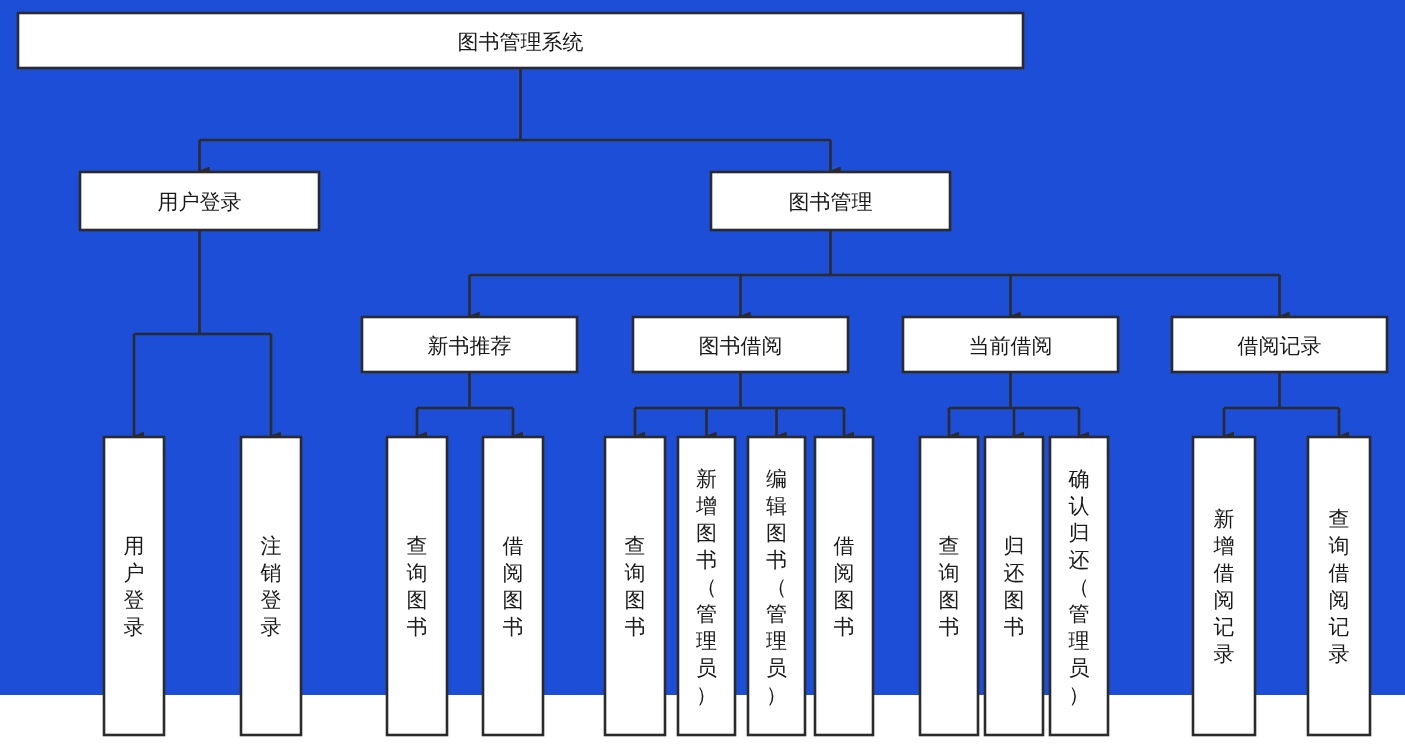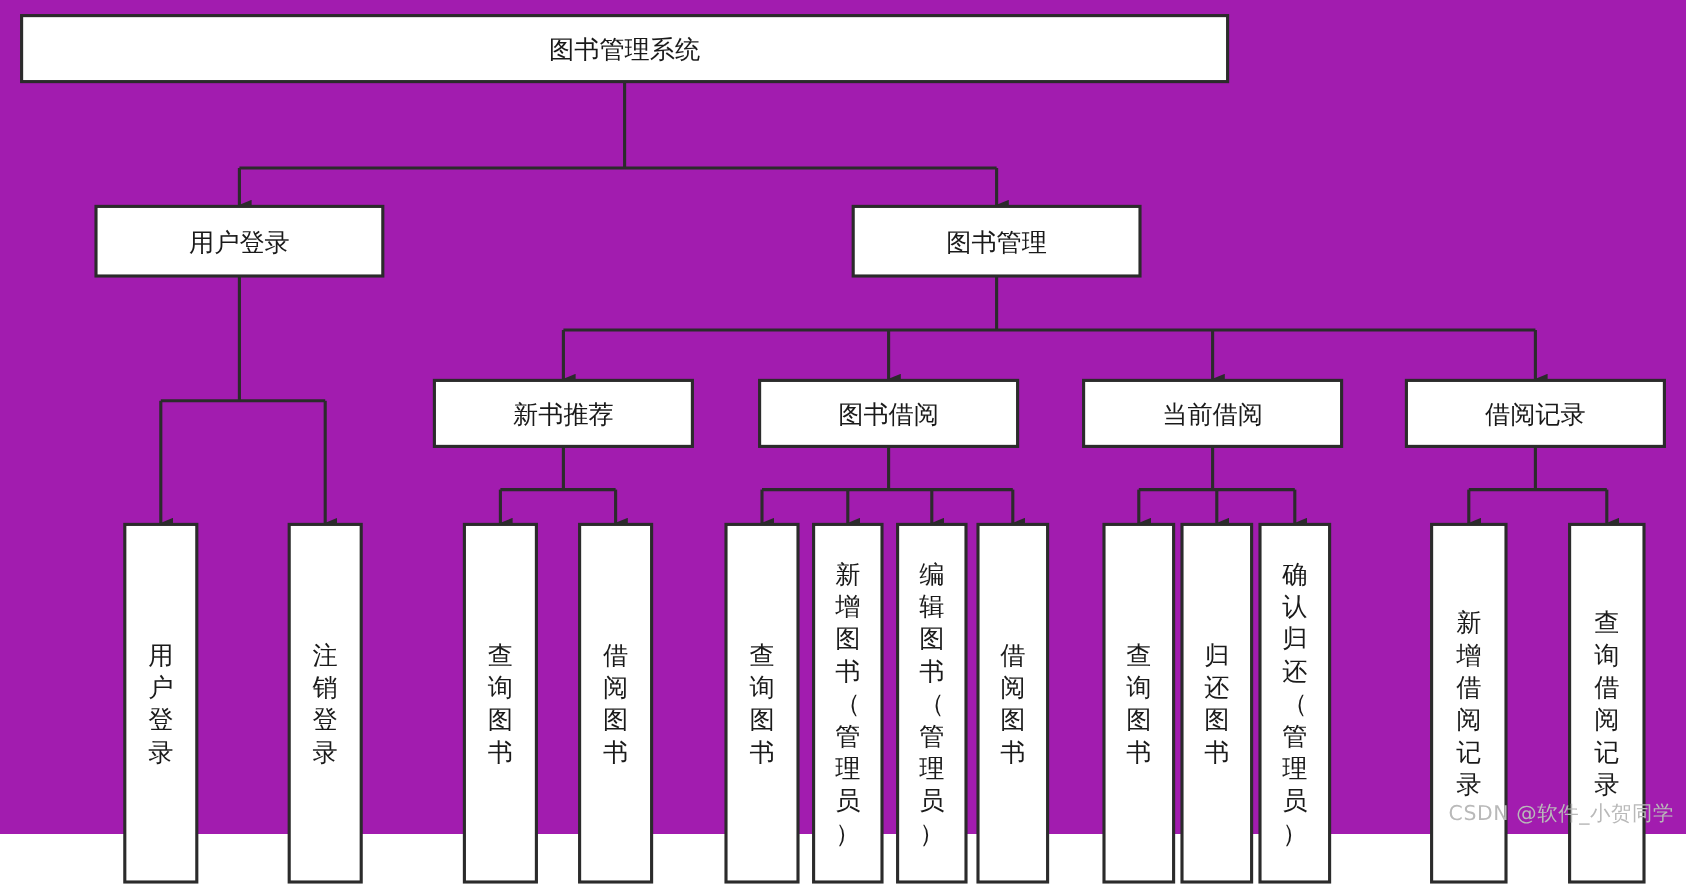--- a/index.html
+++ b/index.html
@@ -10,21 +10,21 @@
   body {
     width: 1405px;
     height: 747px;
     font-family: "DejaVu Sans", "Liberation Sans", sans-serif;
     overflow: hidden;
   }
   #diagram-root {
     position: relative;
     width: 1405px;
     height: 695px;
-    background: #a21caf;
+    background: #1d4ed8;
   }
   svg#tree-svg {
     position: absolute;
     left: 0;
     top: 0;
     width: 1405px;
     height: 747px;
     display: block;
   }
   .node-box {
@@ -237,15 +237,14 @@
           <text x="1339" y="526.06" class="node-label-v">查</text>
           <text x="1339" y="553.06" class="node-label-v">询</text>
           <text x="1339" y="580.06" class="node-label-v">借</text>
           <text x="1339" y="607.06" class="node-label-v">阅</text>
           <text x="1339" y="634.06" class="node-label-v">记</text>
           <text x="1339" y="661.06" class="node-label-v">录</text>
         </g>
       </g>
   </svg>
 
-  <div class="watermark-text">CSDN @软件_小贺同学</div>
 
 </div>
 
 </body></html>

